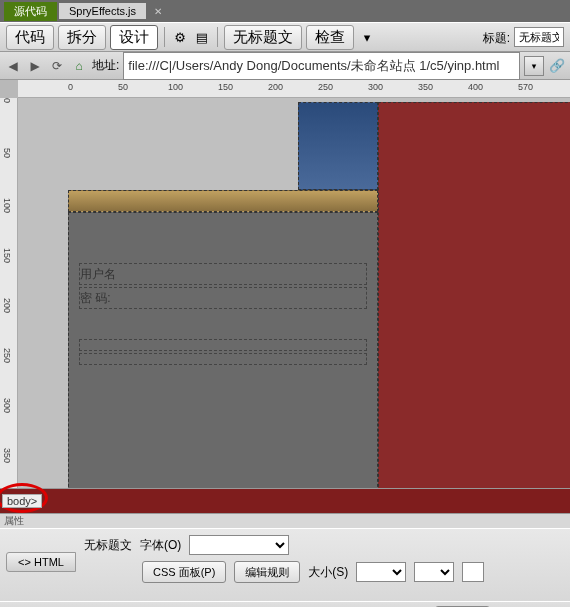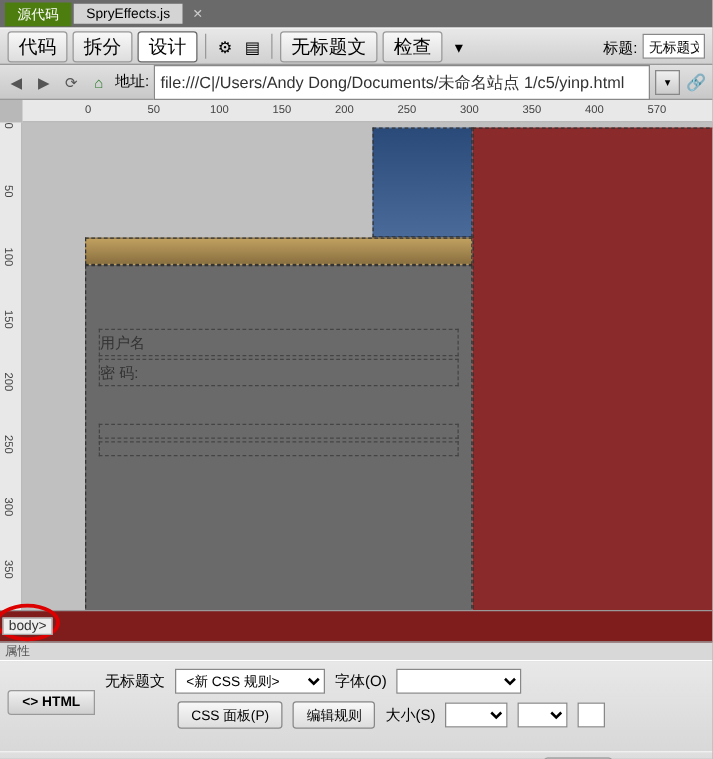--- a/index.html
+++ b/index.html
@@ -35,21 +35,21 @@
 .form-row { display: flex; align-items: center; height: 22px; border: 1px dashed #444; margin-bottom: 2px; }
 .form-row label { width: 60px; }
 .form-row input { flex: 1; background: transparent; border: none; height: 16px; }
 .sidebar-red { position: absolute; left: 310px; top: 0; width: 210px; height: 400px; background: #8a2a2a; border: 1px dashed #333; }
 .tag-selector { height: 26px; background: #7f1d1d; border-top: 1px solid #999; border-bottom: 1px solid #999; display: flex; align-items: center; padding-left: 2px; position: relative; }
 .tag-selector .tag { font-size: 11px; color: #333; background: #eee; border: 1px solid #aaa; padding: 0 4px; position: relative; z-index: 2; }
 .red-circle { position: absolute; left: -4px; top: -6px; width: 52px; height: 30px; border: 3px solid #d00; border-radius: 50%; z-index: 1; pointer-events: none; }
 .prop-row { height: 14px; background: #d8d8d8; font-size: 10px; color: #555; padding-left: 4px; }
 .prop-panel { background: linear-gradient(#e8e8e8,#d8d8d8); border-top: 1px solid #fff; padding: 6px; }
 .prop-panel .row { display: flex; align-items: center; gap: 8px; margin-bottom: 6px; }
-.side-tabs { display: flex; flex-direction: row; gap: 2px; font-weight: bold; }
+.side-tabs { display: flex; flex-direction: row; gap: 2px; }
 .side-tab { width: 70px; height: 20px; background: linear-gradient(#f0f0f0,#d0d0d0); border: 1px solid #999; border-radius: 3px 0 0 3px; font-size: 11px; display: flex; align-items: center; justify-content: center; cursor: pointer; }
 .side-tab.active { background: #fff; }
 .sel { height: 20px; background: #fff; border: 1px solid #888; font-size: 11px; padding: 3px 4px; }
 .btn2 { height: 22px; background: linear-gradient(#f8f8f8,#ddd); border: 1px solid #888; border-radius: 3px; padding: 0 10px; font-size: 11px; cursor: pointer; }
 .swatch { width: 22px; height: 20px; border: 1px solid #888; background: #fff; display: inline-block; }
 .footer-bar { height: 30px; background: linear-gradient(#e0e0e0,#c8c8c8); border-top: 1px solid #fff; display: flex; align-items: center; justify-content: flex-end; padding-right: 80px; }
 </style>
 </head>
 <body>
 
@@ -141,23 +141,20 @@
 <div class="prop-row">属性</div>
 
 <div class="prop-panel">
   <div class="row">
     <div class="side-tabs">
       <div class="side-tab">&lt;&gt; HTML</div>
     </div>
     <div style="flex:1">
       <div class="row">
         <span>无标题文</span>
-        <select class="sel" style="width:120px">
-          <option>&lt;新 CSS 规则&gt;</option>
-        </select>
         <span>字体(O)</span>
         <select class="sel" style="width:100px"></select>
       </div>
       <div class="row">
         <span style="width:50px"></span>
         <button class="btn2">CSS 面板(P)</button>
         <button class="btn2">编辑规则</button>
         <span>大小(S)</span>
         <select class="sel" style="width:50px"></select>
         <select class="sel" style="width:40px"></select>

